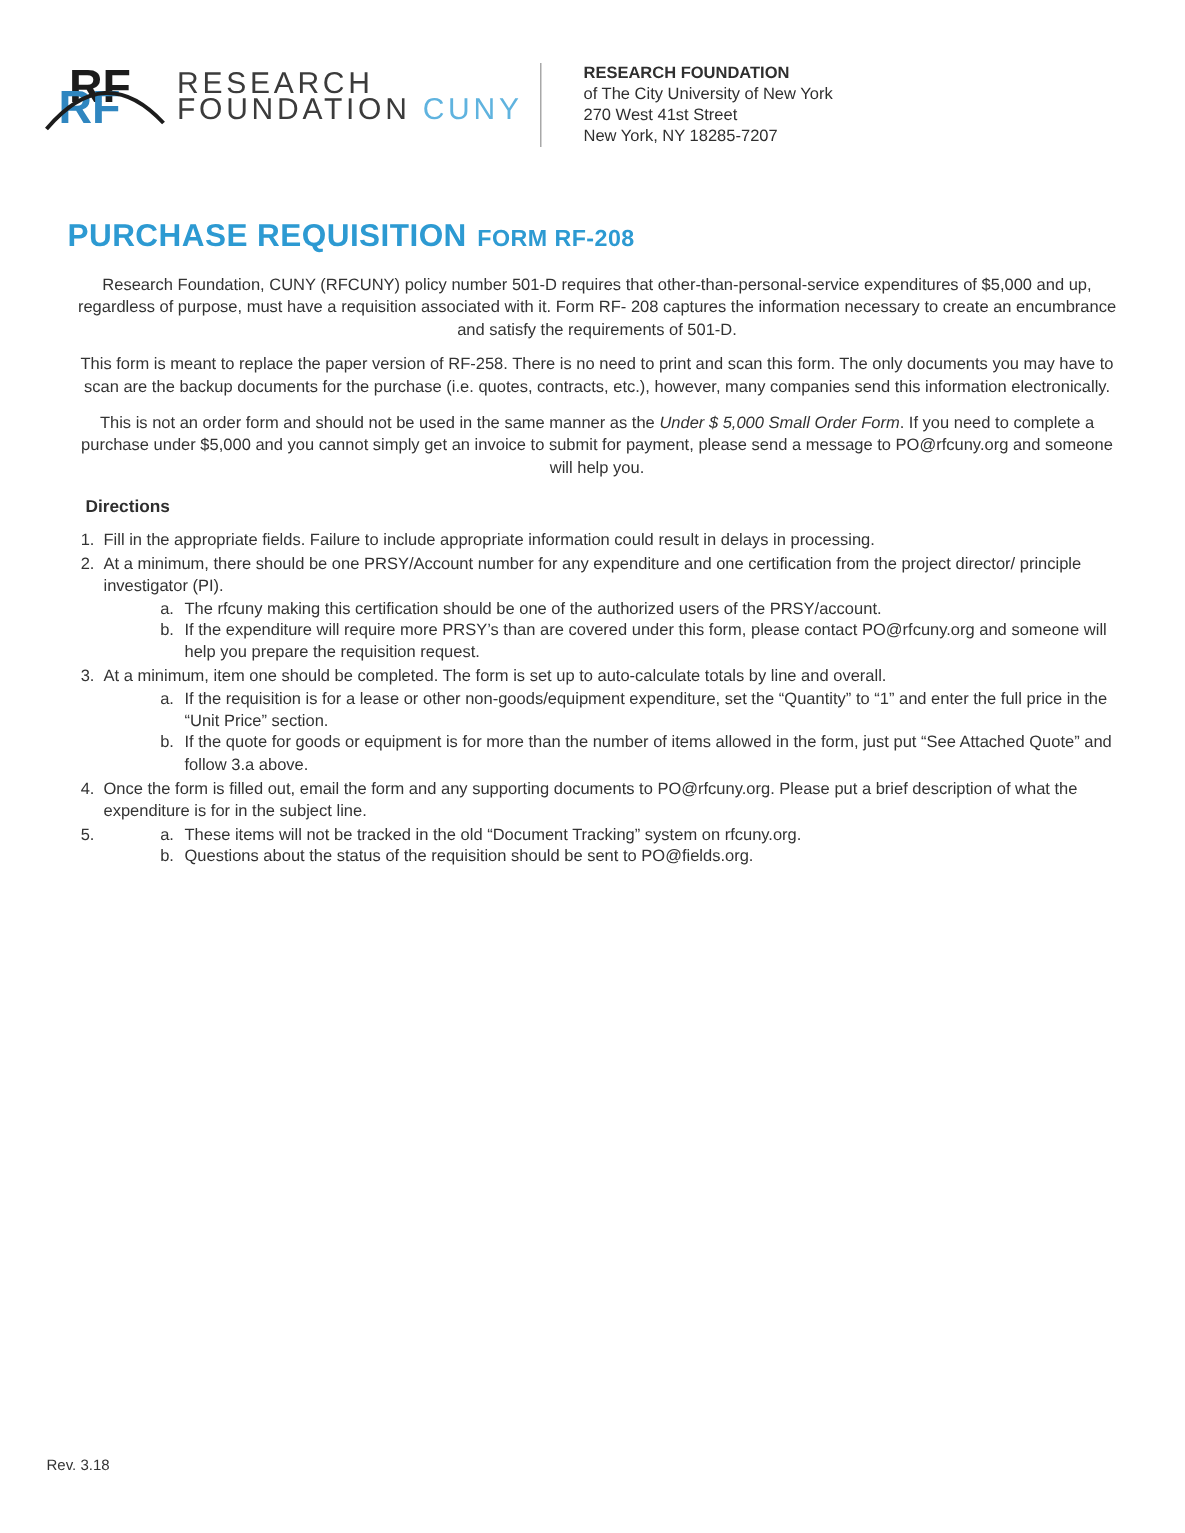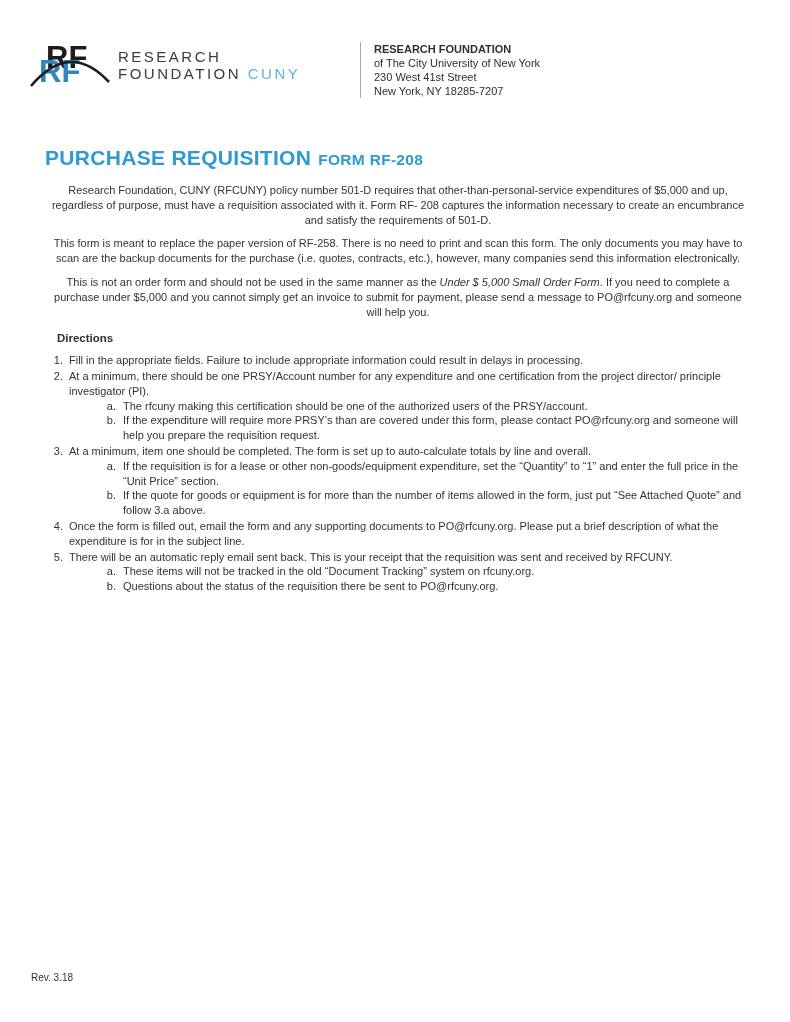--- a/index.html
+++ b/index.html
@@ -30,33 +30,33 @@
   .logo-group {
     position: absolute;
     left: 0;
     top: 0;
     display: flex;
     align-items: center;
   }
   .logo-mark { display: block; }
   .wordmark {
     margin-left: 8px;
-    font-size: 15px;
+    font-size: 20px;
     line-height: 17px;
     letter-spacing: 2.5px;
     font-weight: 400;
     color: #3b3b3b;
   }
   .wordmark .cuny { color: #5fb3df; }
   .address-block {
     position: absolute;
     left: 330px;
     top: 4px;
     border-left: 1px solid #a8a8a8;
-    padding-left: 13px;
+    padding-left: 28px;
     font-size: 11px;
     line-height: 14px;
     color: #2f2f2f;
   }
   .address-block .addr-name { font-weight: bold; }
 
   
   .doc-title {
     position: absolute;
     left: 45px;
@@ -133,21 +133,21 @@
         <path d="M1,48 Q40,2 79,44" stroke="#1c1c1c" stroke-width="2.6" fill="none"></path>
       </svg>
       <div class="wordmark">
         <div>RESEARCH</div>
         <div><span>FOUNDATION</span> <span class="cuny">CUNY</span></div>
       </div>
     </div>
     <div class="address-block">
       <div class="addr-name">RESEARCH FOUNDATION</div>
       <div>of The City University of New York</div>
-      <div>230 West 41st Street</div>
+      <div>270 West 41st Street</div>
       <div>New York, NY 18285-7207</div>
     </div>
   </div>
 
   <div class="doc-title">
     <span class="title-main">PURCHASE REQUISITION</span><span class="title-form">FORM RF-208</span>
   </div>
 
   <div class="content">
     <p>Research Foundation, CUNY (RFCUNY) policy number 501-D requires that other-than-personal-service expenditures of $5,000 and up, regardless of purpose, must have a requisition associated with it. Form RF- 208 captures the information necessary to create an encumbrance and satisfy the requirements of 501-D.</p>
@@ -171,24 +171,23 @@
         <span>At a minimum, item one should be completed. The form is set up to auto-calculate totals by line and overall.</span>
         <ol class="sub-list">
           <li><span>If the requisition is for a lease or other non-goods/equipment expenditure, set the “Quantity” to “1” and enter the full price in the “Unit Price” section.</span></li>
           <li><span>If the quote for goods or equipment is for more than the number of items allowed in the form, just put “See Attached Quote” and follow 3.a above.</span></li>
         </ol>
       </li>
       <li>
         <span>Once the form is filled out, email the form and any supporting documents to PO@rfcuny.org. Please put a brief description of what the expenditure is for in the subject line.</span>
       </li>
       <li>
-        <span>There will be an automatic reply email sent back. This is your receipt that the requisition was sent and received by RFCUNY.</span>
         <ol class="sub-list">
           <li><span>These items will not be tracked in the old “Document Tracking” system on rfcuny.org.</span></li>
-          <li><span>Questions about the status of the requisition there be sent to PO@rfcuny.org.</span></li>
+          <li><span>Questions about the status of the requisition should be sent to PO@fields.org.</span></li>
         </ol>
       </li>
     </ol>
   </div>
 
   <div class="footer-rev">Rev. 3.18</div>
 
 </div>
 
 </body></html>

